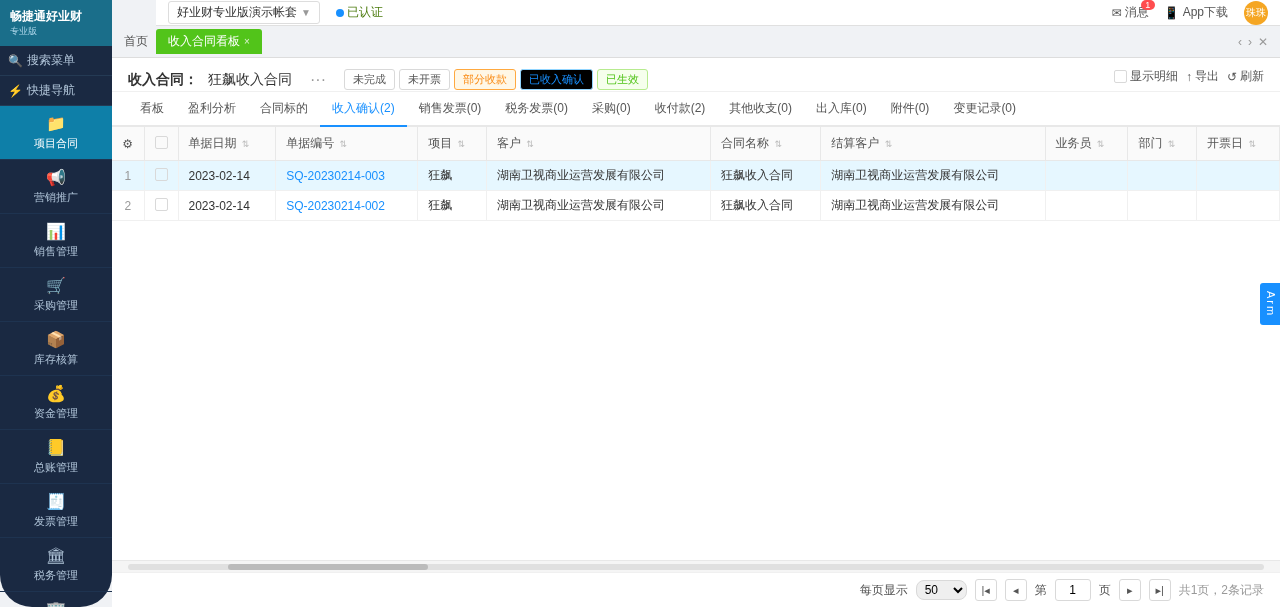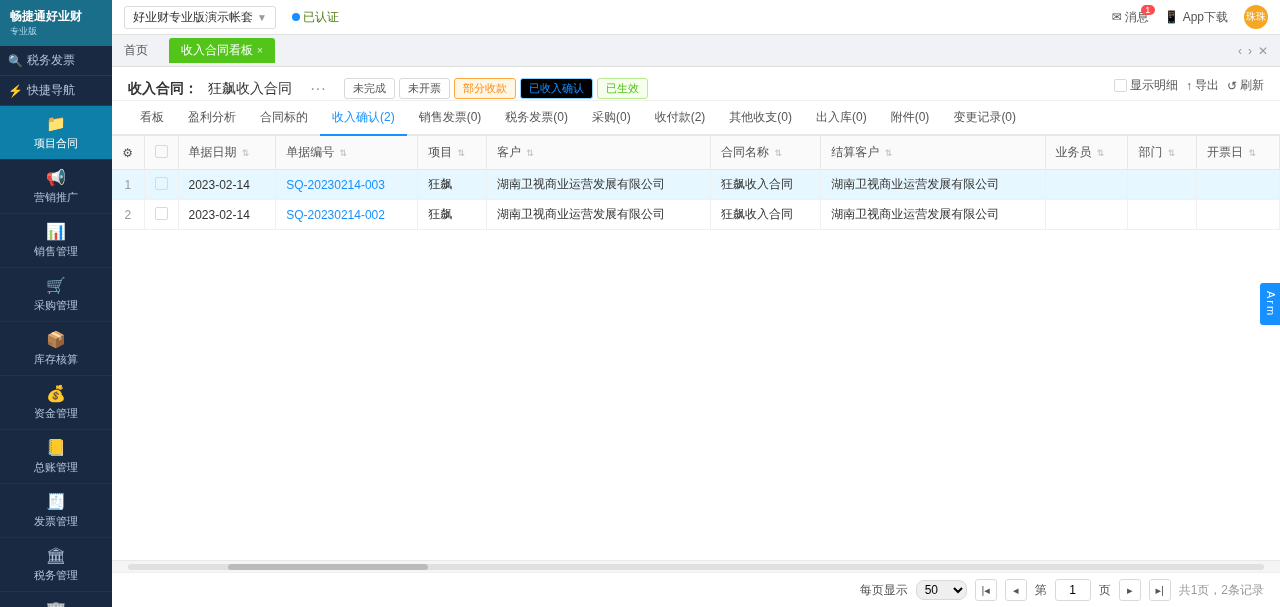--- a/index.html
+++ b/index.html
@@ -1,42 +1,42 @@
 <!DOCTYPE html>
 <html><head>
   <meta charset="utf-8">
   <style>
     * { box-sizing: border-box; margin: 0; padding: 0; }
     body { font-family: "Microsoft YaHei", Arial, sans-serif; font-size: 12px; background: #f0f2f5; display: flex; height: 607px; overflow: hidden; }
 
     
-    .sidebar { width: 112px; background: #1a2942; height: 100%; display: flex; flex-direction: column; flex-shrink: 0; }
+    .sidebar { width: 112px; background: #1a2942; height: 100%; display: flex; flex-direction: column; flex-shrink: 0; border-radius: 32px; }
     .sidebar-logo { background: #1a6e8a; padding: 8px 10px; display: flex; align-items: center; gap: 6px; }
     .sidebar-search { display: flex; align-items: center; padding: 6px 8px; gap: 4px; cursor: pointer; color: #b0c4d8; font-size: 12px; border-bottom: 1px solid #243a54; }
     .sidebar-nav-btn { display: flex; align-items: center; padding: 6px 8px; gap: 4px; cursor: pointer; color: #b0c4d8; font-size: 12px; border-bottom: 1px solid #243a54; }
     .sidebar-item { display: flex; flex-direction: column; align-items: center; padding: 8px 4px; cursor: pointer; color: #b0c4d8; font-size: 11px; border-bottom: 1px solid #1e3350; gap: 3px; }
     .sidebar-item.active { background: #0e7fa8; color: #fff; }
     .sidebar-item-icon { font-size: 16px; }
 
     
     .main { flex: 1; display: flex; flex-direction: column; overflow: hidden; }
 
     
-    .topbar { background: #fff; border-bottom: 1px solid #e0e0e0; display: flex; align-items: center; padding: 0 12px; height: 35px; gap: 8px; }
+    .topbar { background: #fff; border-bottom: 1px solid #e0e0e0; display: flex; align-items: center; padding: 0 12px; height: 26px; gap: 8px; margin-left: 44px; }
     .topbar-company { display: flex; align-items: center; gap: 4px; color: #333; font-size: 12px; border: 1px solid #ddd; border-radius: 3px; padding: 2px 8px; cursor: pointer; }
     .topbar-company-arrow { color: #999; font-size: 10px; }
     .topbar-certified { display: flex; align-items: center; gap: 3px; color: #4d7c0f; font-size: 12px; margin-left: 8px; }
     .topbar-certified-dot { width: 8px; height: 8px; background: #1890ff; border-radius: 50%; }
     .topbar-right { margin-left: auto; display: flex; align-items: center; gap: 16px; }
     .topbar-action { display: flex; align-items: center; gap: 3px; color: #555; font-size: 12px; cursor: pointer; position: relative; }
     .topbar-badge { position: absolute; top: -4px; right: -6px; background: #ff4d4f; color: #fff; border-radius: 8px; font-size: 9px; padding: 0 3px; min-width: 14px; text-align: center; }
     .topbar-avatar { width: 24px; height: 24px; border-radius: 50%; background: #f5a623; display: flex; align-items: center; justify-content: center; color: #fff; font-size: 10px; }
 
     
-    .tabbar { background: #f0f2f5; border-bottom: 1px solid #ddd; display: flex; align-items: center; padding: 0 12px; height: 32px; gap: 21px; }
+    .tabbar { background: #f0f2f5; border-bottom: 1px solid #ddd; display: flex; align-items: center; padding: 0 12px; height: 32px; gap: 8px; }
     .tabbar-home { color: #555; font-size: 12px; cursor: pointer; }
     .tabbar-tab { background: #52c41a; color: #fff; border-radius: 3px 3px 0 0; padding: 4px 12px; font-size: 12px; display: flex; align-items: center; gap: 4px; cursor: pointer; }
     .tabbar-close { cursor: pointer; color: rgba(255,255,255,0.8); font-size: 10px; }
 
     
     .content { flex: 1; background: #fff; overflow: hidden; display: flex; flex-direction: column; }
 
     
     .page-header { padding: 10px 16px 0; display: flex; align-items: center; gap: 10px; border-bottom: 1px solid #f0f0f0; flex-shrink: 0; }
     .page-title { font-size: 14px; font-weight: bold; color: #333; }
@@ -96,21 +96,21 @@
 <div class="sidebar">
   <div class="sidebar-logo">
     <div style="display:flex;flex-direction:column;">
       <span style="color:#fff;font-size:12px;font-weight:bold;">畅捷通好业财</span>
       <span style="color:#aad4e8;font-size:9px;">专业版</span>
     </div>
   </div>
 
   <div class="sidebar-search">
     <span>🔍</span>
-    <span>税务发票</span>
+    <span>搜索菜单</span>
   </div>
   <div class="sidebar-nav-btn">
     <span>⚡</span>
     <span>快捷导航</span>
   </div>
 
   <div class="sidebar-item active">
     <span class="sidebar-item-icon">📁</span>
     <span>项目合同</span>
   </div>

